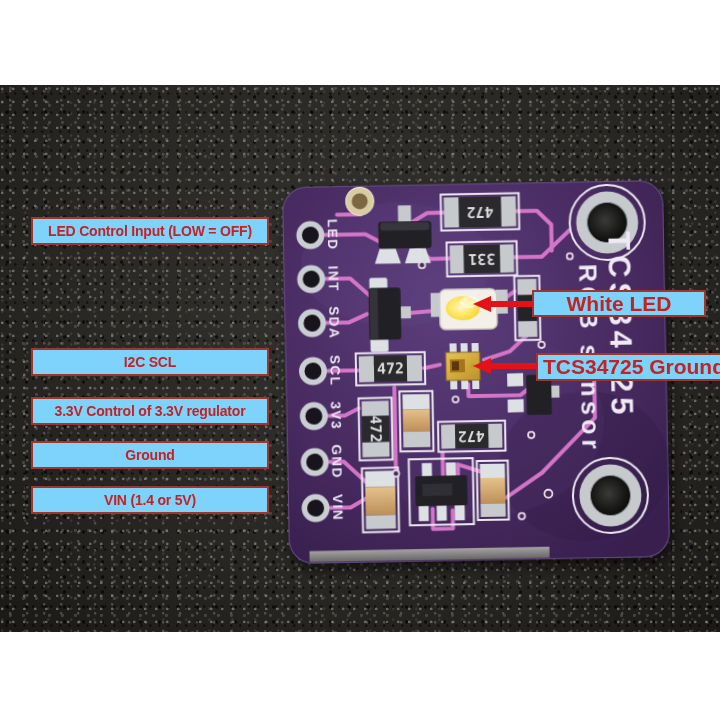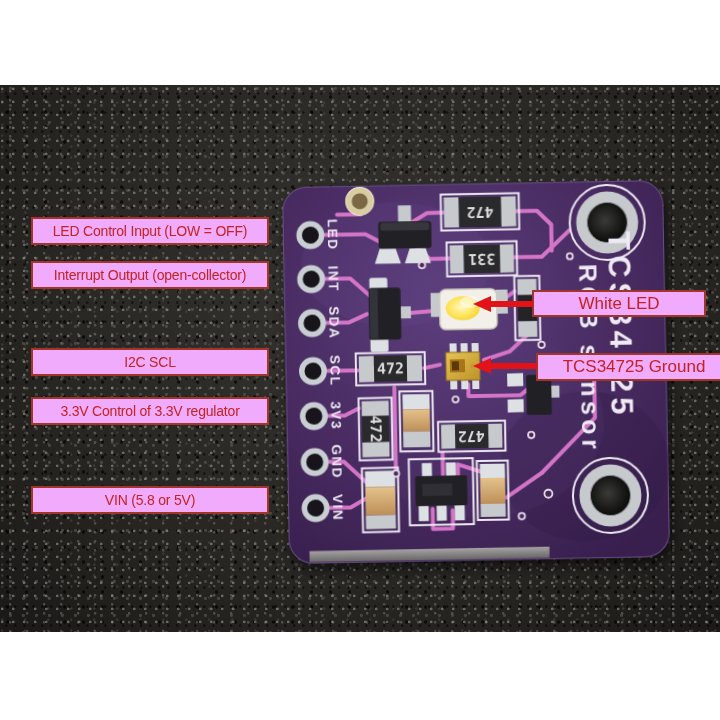--- a/index.html
+++ b/index.html
@@ -19,26 +19,26 @@
       radial-gradient(ellipse at 50% 38%, #343330 0%, #272623 62%, #1a1917 100%);
     background-size: 11px 13px, 17px 9px, 13px 17px, 19px 15px, 9px 19px, 23px 11px, 100% 100%;
   }
   .board-svg{
     position:absolute;left:278px;top:168px;width:402px;height:402px;
     filter:drop-shadow(3px 6px 7px rgba(0,0,0,0.6));
     transform:rotate(-0.9deg);
   }
   .callout{
     position:absolute;box-sizing:border-box;
-    background:#f0abfc;border:2px solid #a3342a;color:#c52222;
-    font-weight:normal;display:flex;align-items:center;justify-content:center;
+    background:#7dd3fc;border:2px solid #a3342a;color:#c52222;
+    font-weight:bold;display:flex;align-items:center;justify-content:center;
     text-align:left;white-space:nowrap;z-index:5;
   }
   .callout.left-col{left:31px;width:238px;height:28px;font-size:14px;letter-spacing:-0.2px;}
-  .callout.right-col{height:28px;font-size:17px;}
+  .callout.right-col{height:28px;font-size:21px;}
   .arrow{position:absolute;z-index:6;}
   .arrow .shaft{position:absolute;background:#e31219;height:6px;}
   .arrow .head{
     position:absolute;width:0;height:0;
     border-top:8px solid transparent;border-bottom:8px solid transparent;
     border-right:18px solid #e31219;
   }
   svg text{user-select:none;}
   .silk{fill:none;stroke:#ece8f0;stroke-width:2;}
   .pad{fill:#c6cacd;}
@@ -312,31 +312,31 @@
         <circle cx="294" cy="90" r="3"></circle>
       </g>
 
       <rect x="28" y="380" width="240" height="11" fill="url(#edgeGrad)" opacity="0.9"></rect>
     </g>
   </svg>
 
   <div class="callout left-col" style="top:217px">
       <span>LED Control Input (LOW = OFF)</span>
     </div>
-  <div class="callout left-col" style="top:261px">
-      <span>Interrupt Output (open-collector)</span>
-    </div>
   <div class="callout left-col" style="top:348px">
       <span>I2C SCL</span>
     </div>
   <div class="callout left-col" style="top:397px">
       <span>3.3V Control of 3.3V regulator</span>
     </div>
+  <div class="callout left-col" style="top:441px">
+      <span>Ground</span>
+    </div>
   <div class="callout left-col" style="top:486px">
-      <span>VIN (5.8 or 5V)</span>
+      <span>VIN (1.4 or 5V)</span>
     </div>
 
   <div class="callout right-col" style="left:532px;top:290px;width:174px;height:27px">
     <span>White LED</span>
   </div>
   <div class="arrow">
     <div class="head" style="left:473px;top:296px"></div>
     <div class="shaft" style="left:489px;top:301px;width:44px"></div>
   </div>
 

